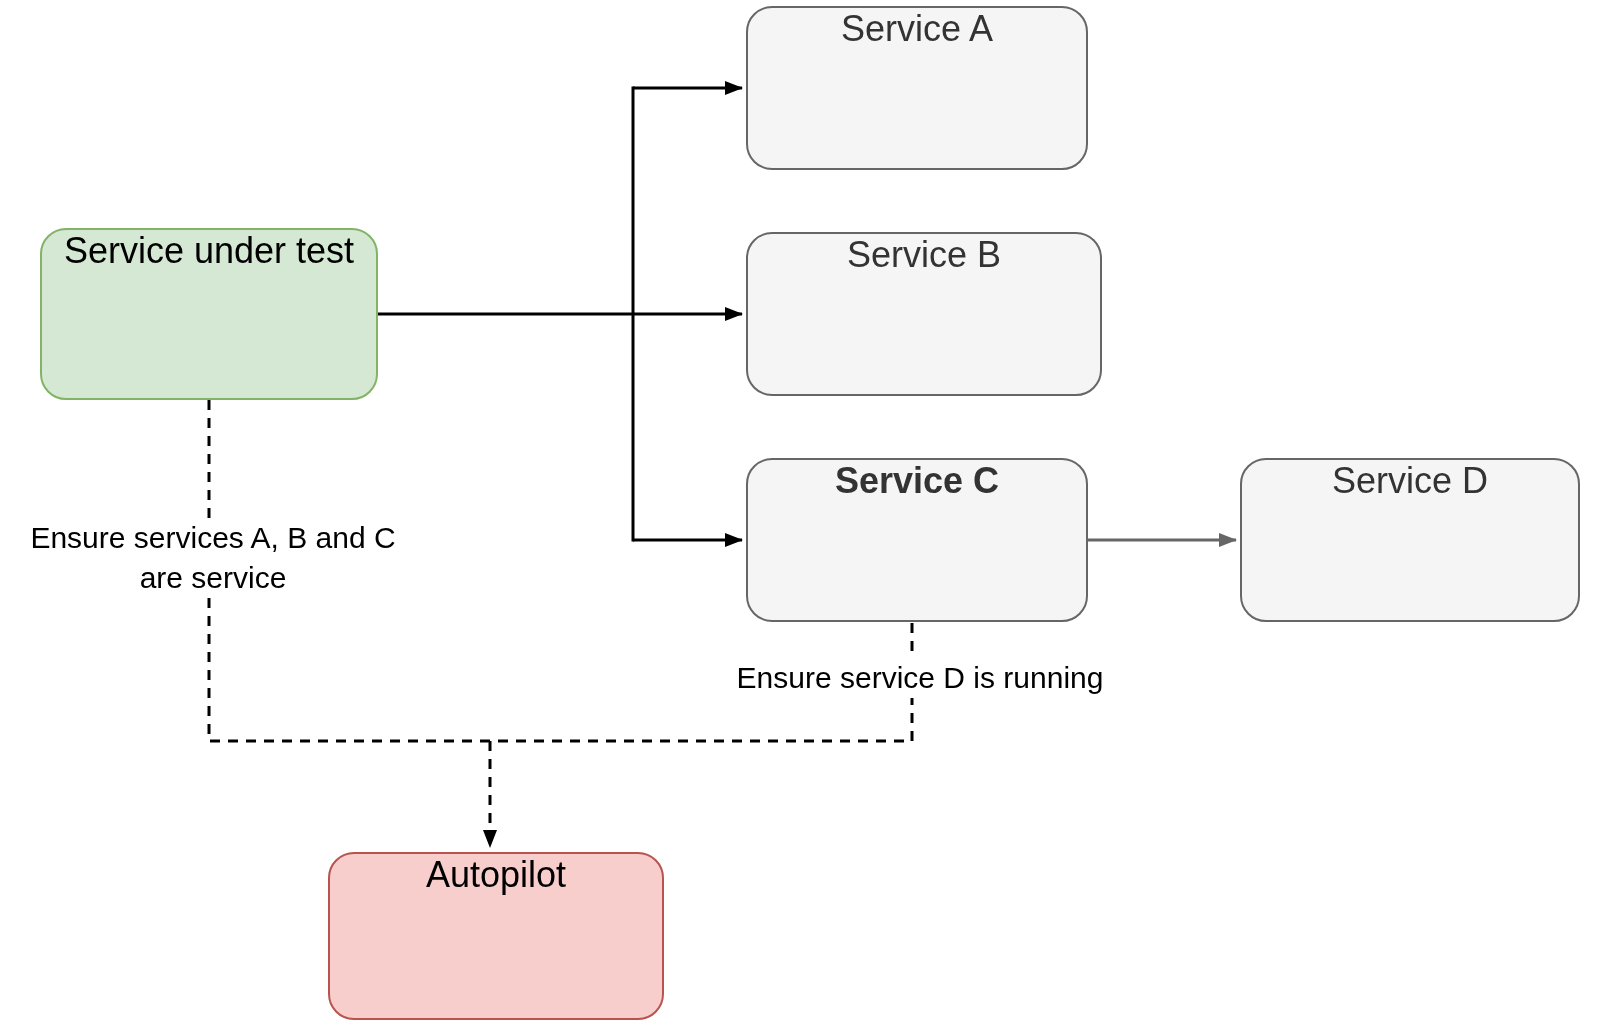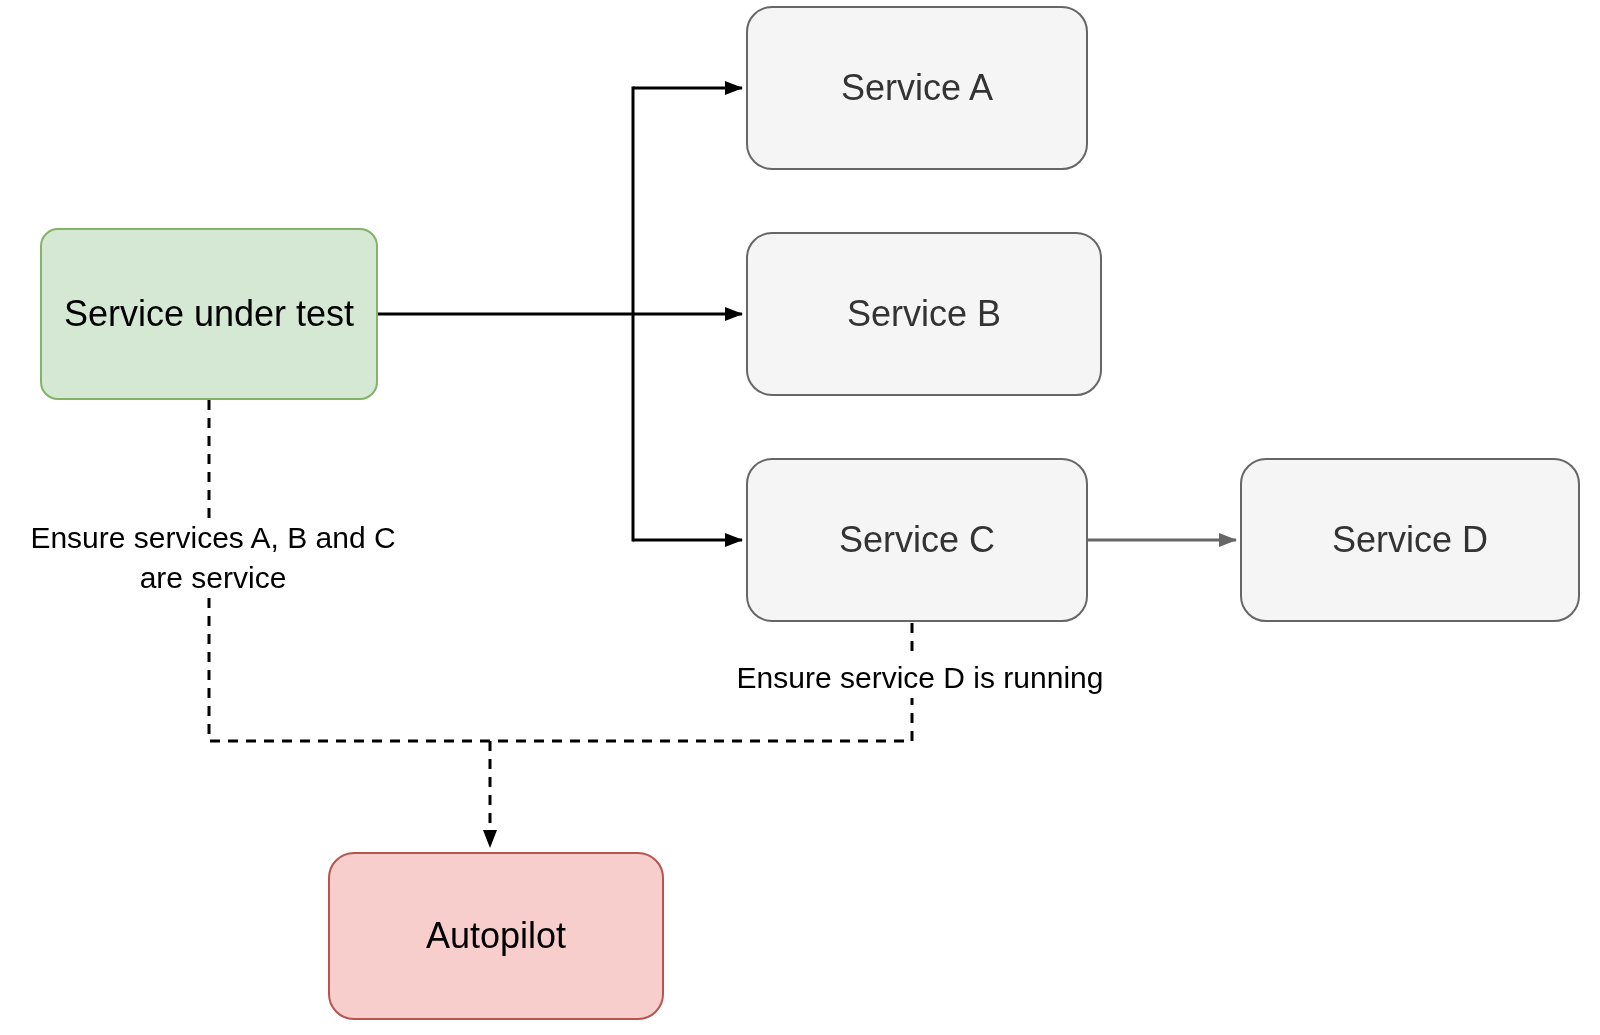--- a/index.html
+++ b/index.html
@@ -21,46 +21,44 @@
     top: 0;
     width: 1600px;
     height: 1035px;
   }
   .node {
     position: absolute;
     box-sizing: border-box;
     border-radius: 26px;
     border: 2px solid;
     display: flex;
-    align-items: center;
     justify-content: center;
     font-size: 36px;
     text-align: center;
   }
   .node-green {
     background: #d5e8d4;
     border-color: #82b366;
     color: #000000;
-    border-radius: 18px;
   }
   .node-gray {
     background: #f5f5f5;
     border-color: #666666;
     color: #333333;
   }
   .node-red {
     background: #f8cecc;
     border-color: #b85450;
     color: #000000;
     margin-left: 6px;
   }
   .node-sut       { left: 40px;   top: 228px; width: 338px; height: 172px; }
   .node-a         { left: 746px;  top: 6px;   width: 342px; height: 164px; }
   .node-b         { left: 746px;  top: 232px; width: 356px; height: 164px; }
-  .node-c         { left: 746px;  top: 458px; width: 342px; height: 164px; }
+  .node-c         { left: 746px;  top: 458px; width: 342px; height: 164px; font-weight: bold; }
   .node-d         { left: 1240px; top: 458px; width: 340px; height: 164px; }
   .node-autopilot { left: 322px;  top: 852px; width: 336px; height: 168px; }
   .edge-label {
     position: absolute;
     transform: translateX(-50%);
     background: #ffffff;
     color: #000000;
     font-size: 30px;
     line-height: 40px;
     text-align: center;

